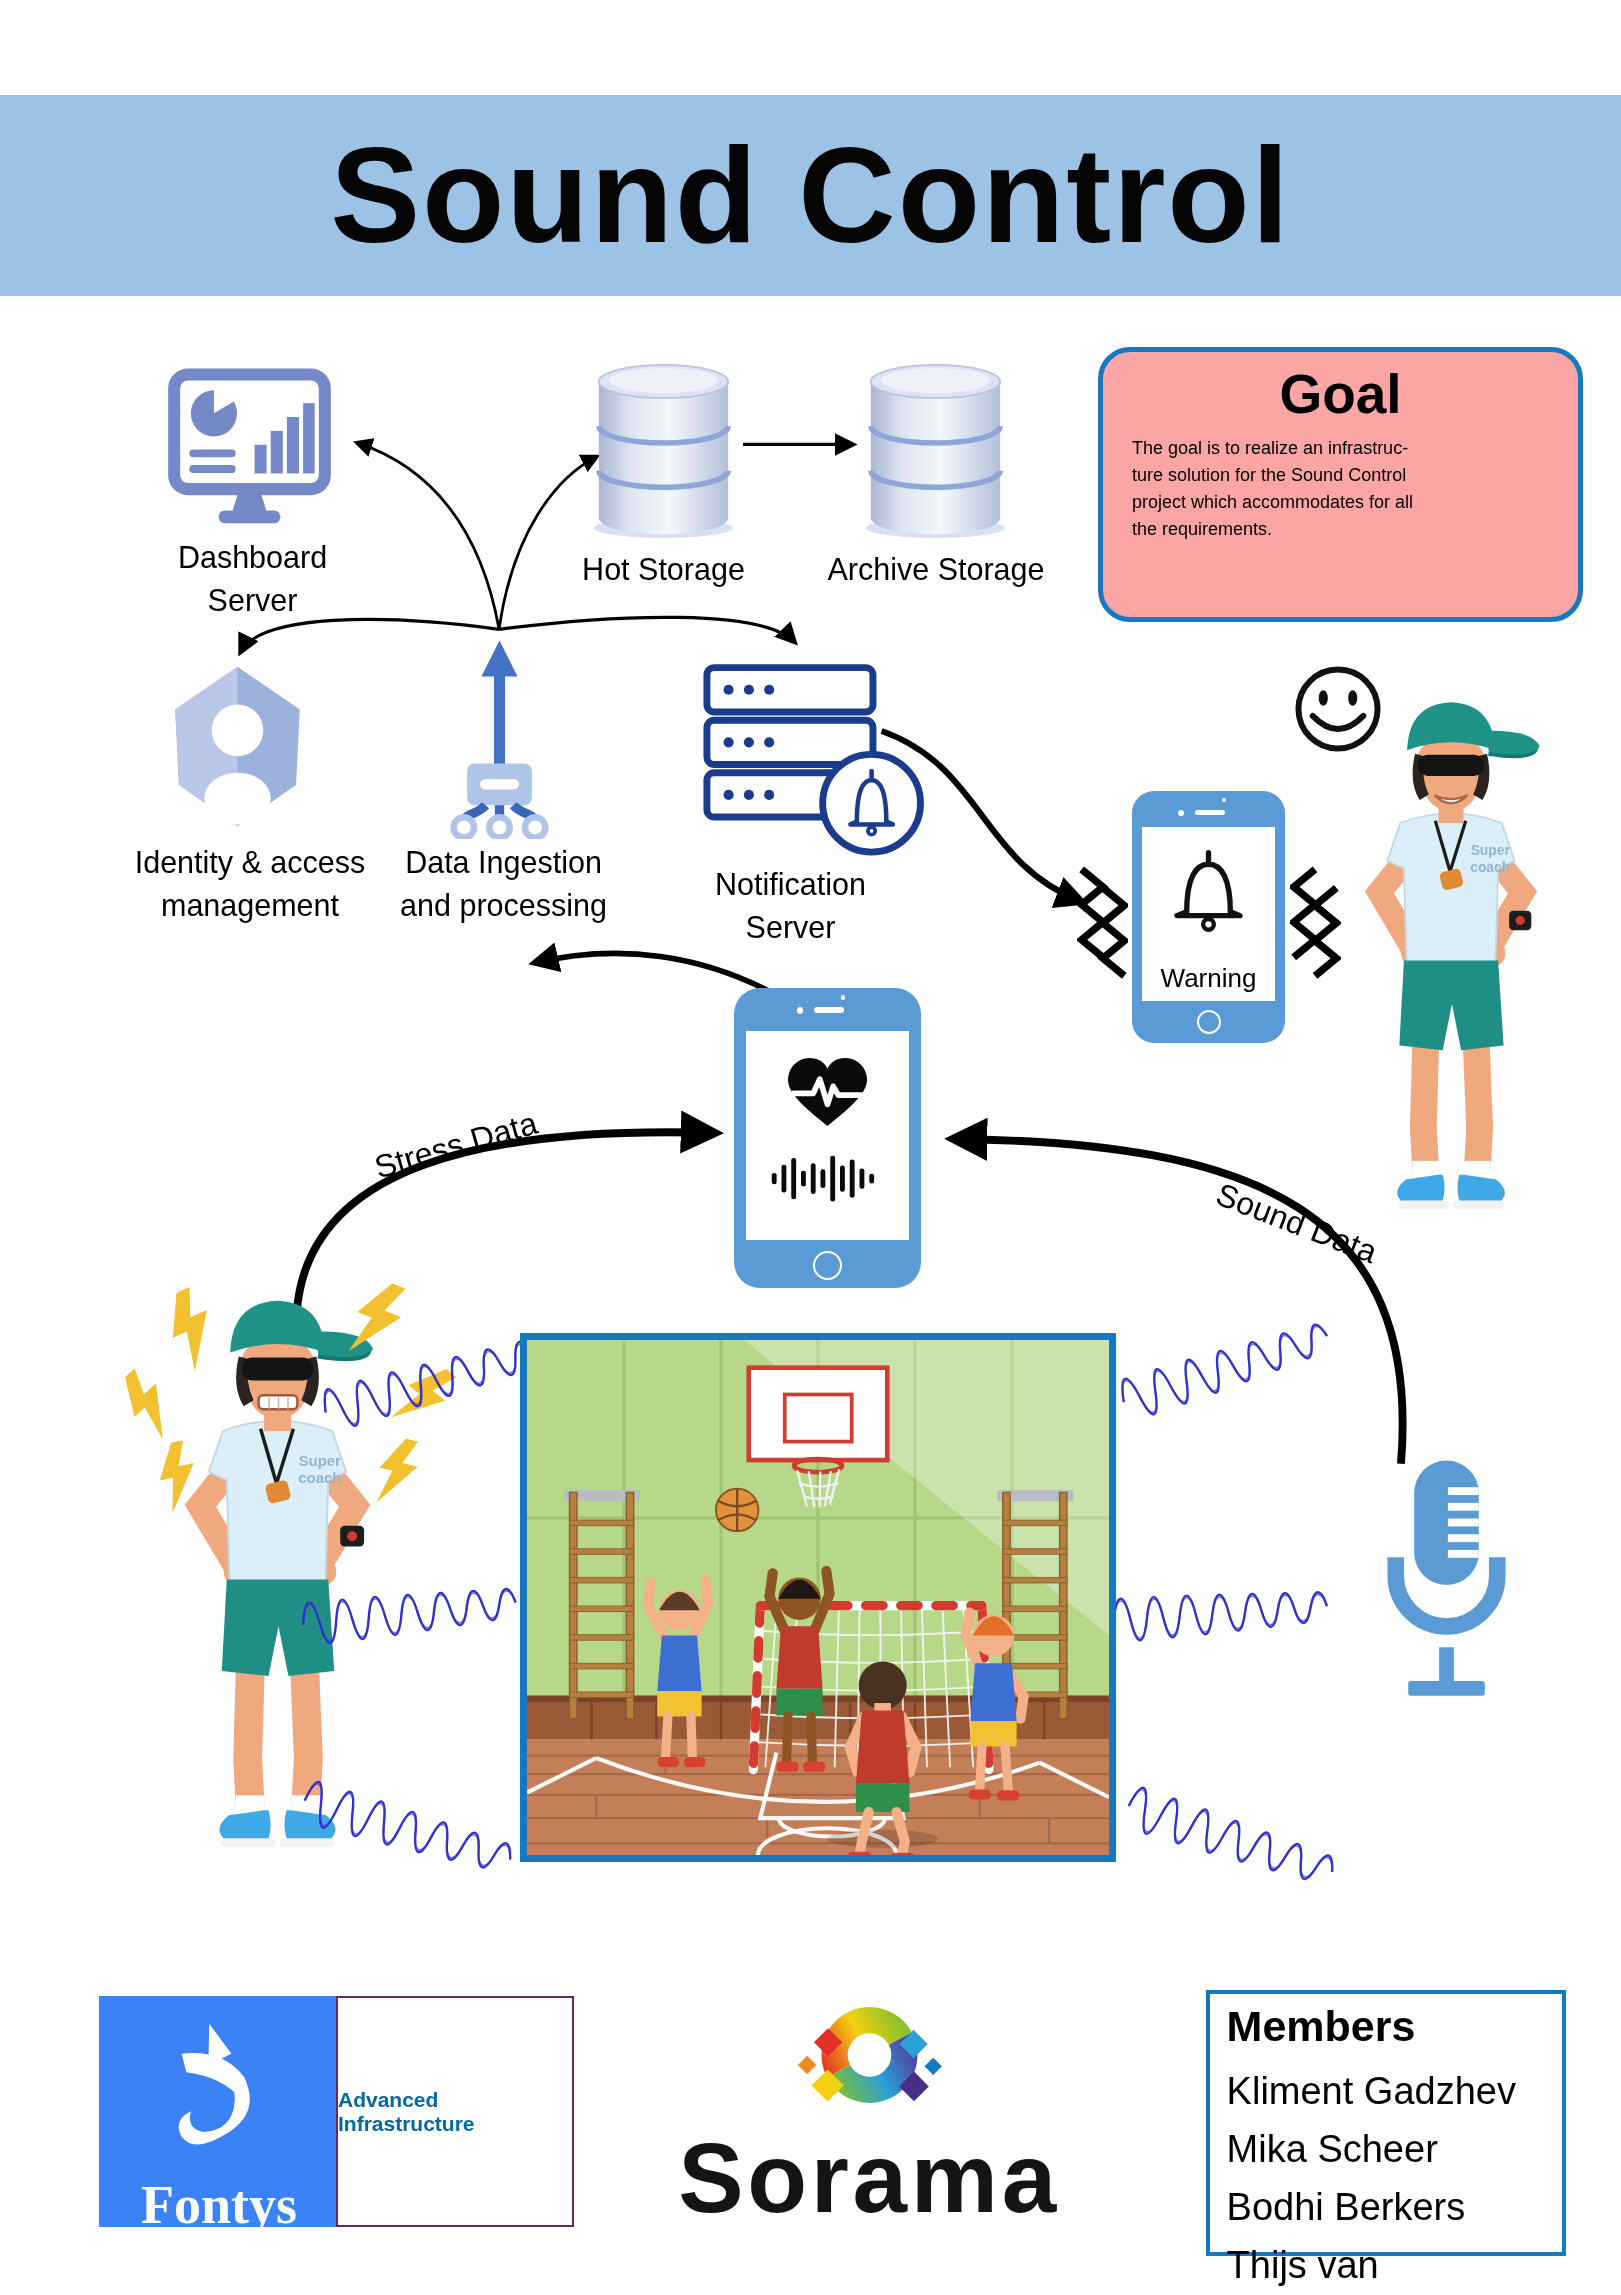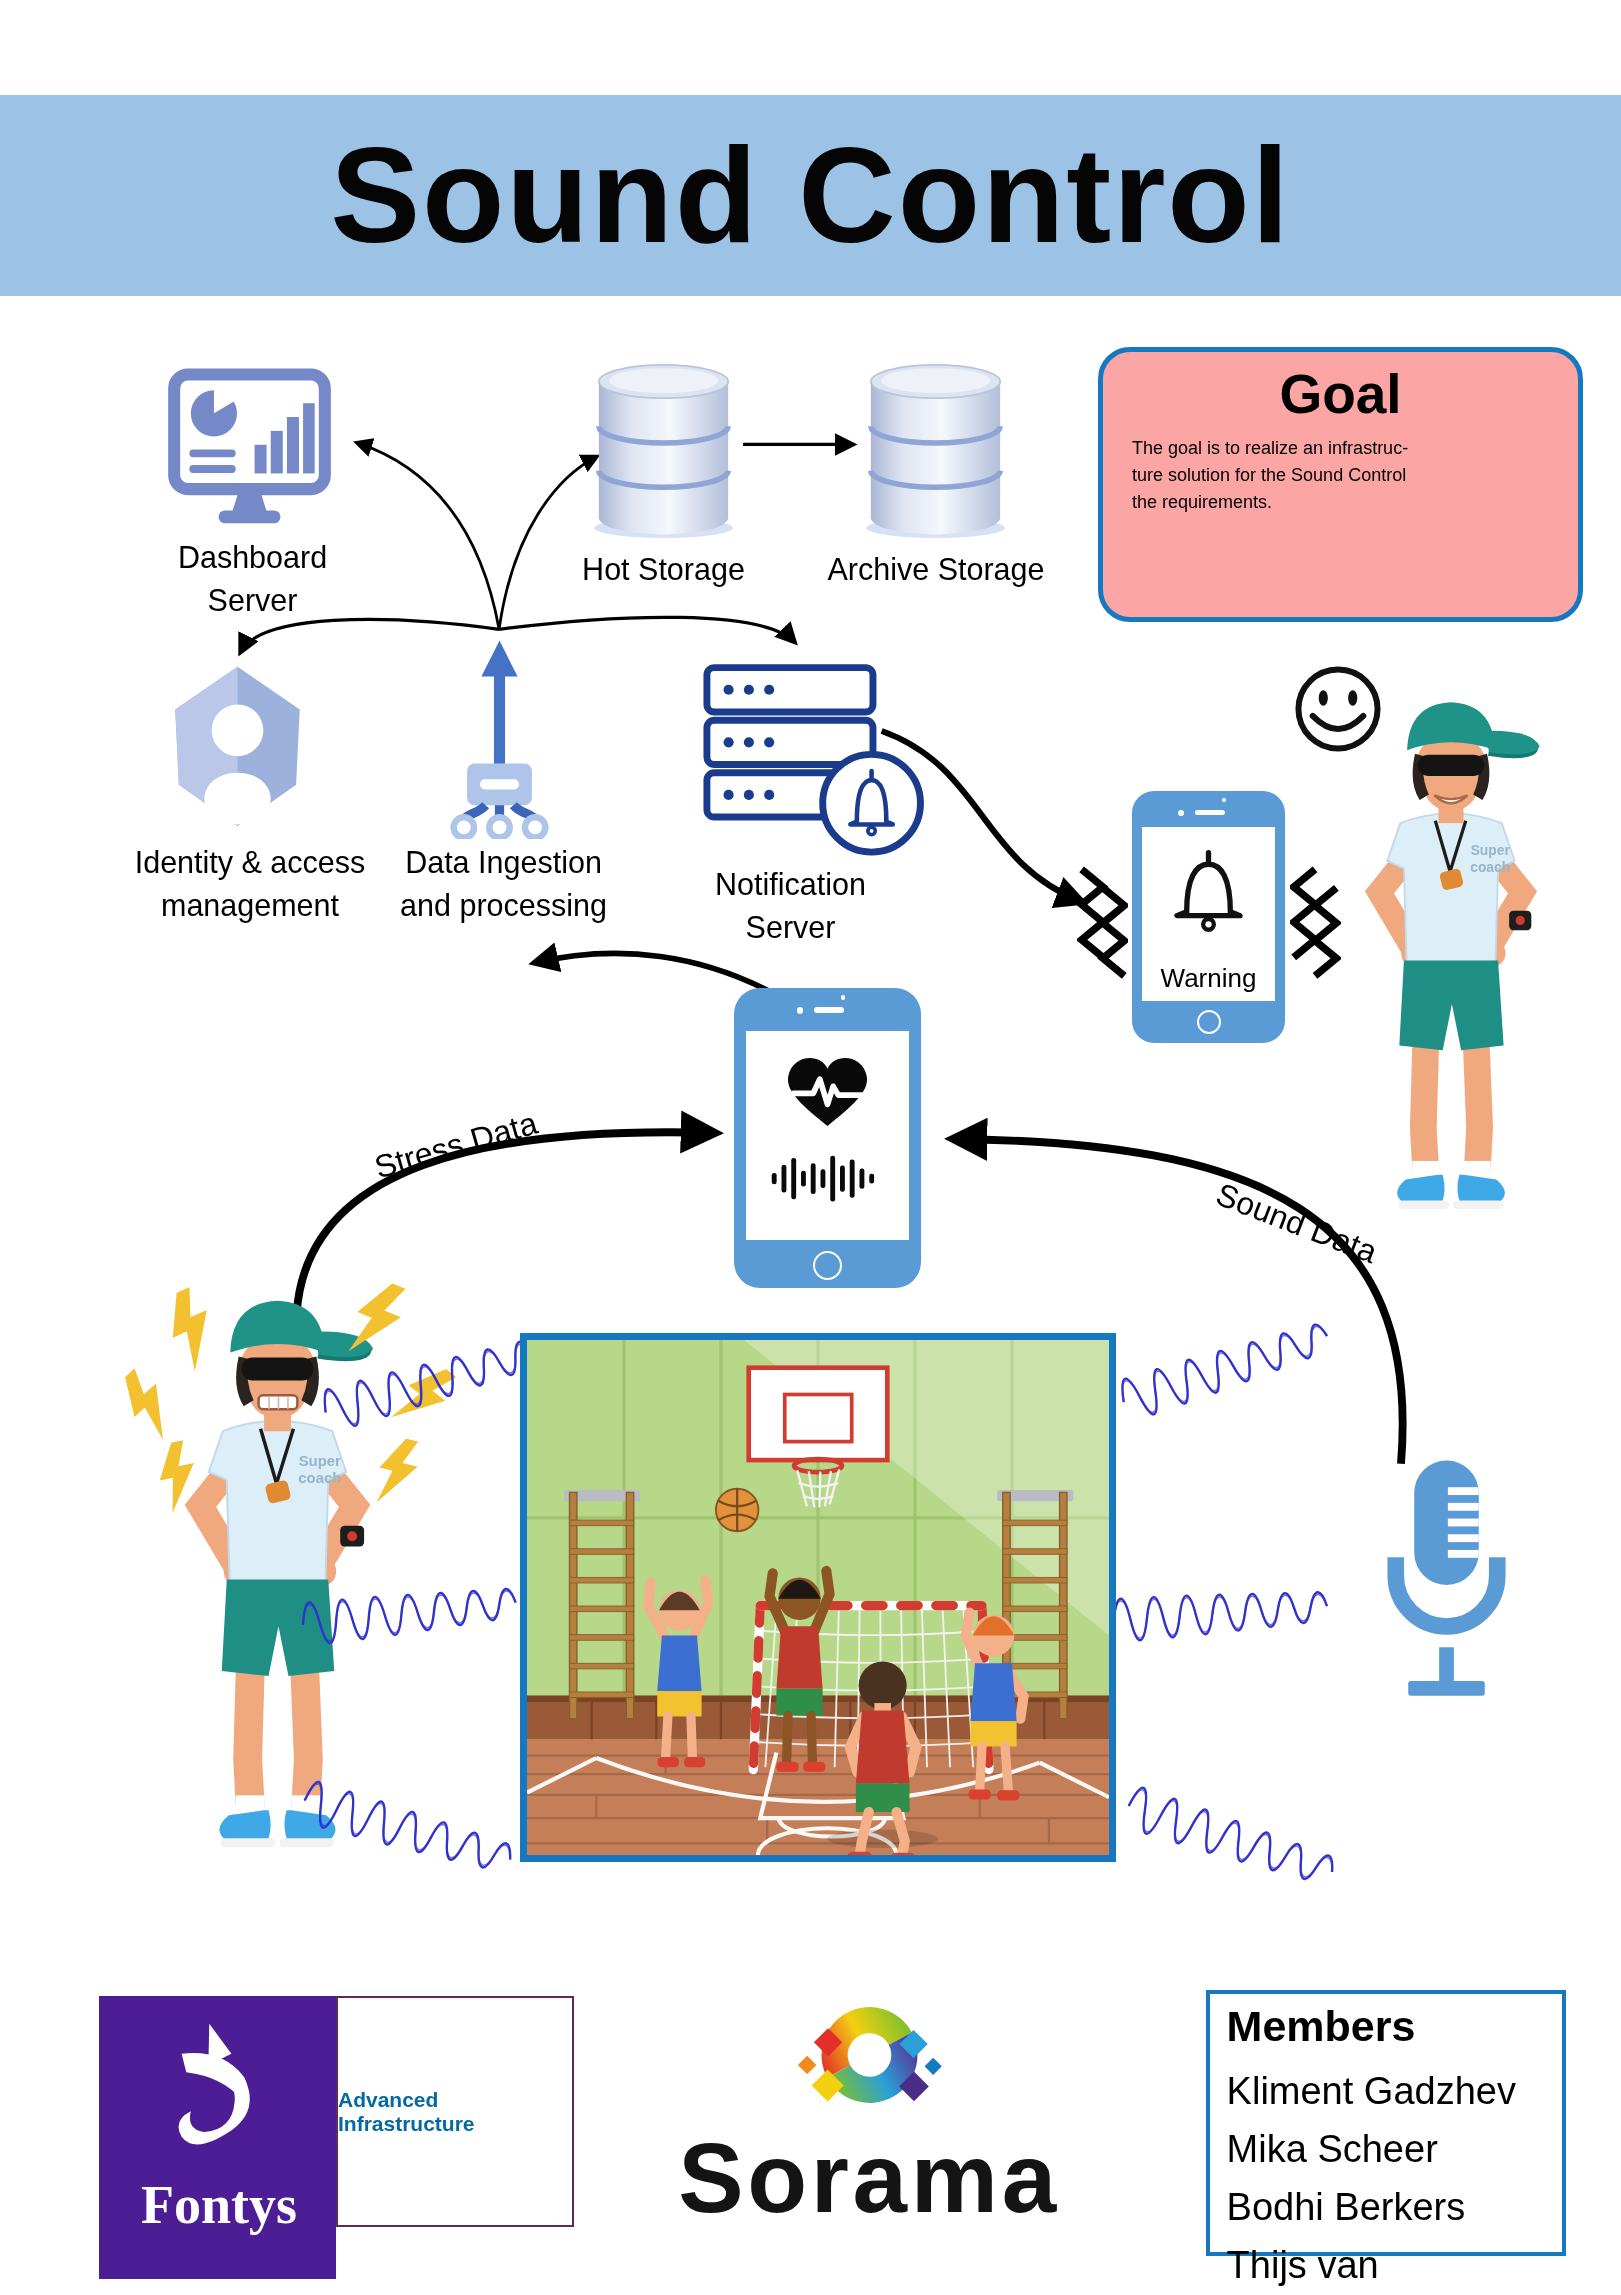--- a/index.html
+++ b/index.html
@@ -73,21 +73,21 @@
   #sq4{left:1116px;top:1299px;transform:rotate(-18deg);}
   #sq5{left:1111px;top:1544px;transform:rotate(-4deg);}
   #sq6{left:1121px;top:1770px;transform:rotate(18deg);}
 
   #gym{left:520px;top:1333px;width:596px;height:529px;border:7.4px solid #1778C2;
        box-sizing:border-box;background:#b7d889;}
   #mic{left:1375px;top:1451px;width:143px;height:268px;}
 
   
   #fontys{left:99px;top:1996px;width:476px;height:231px;}
-  .f-purple{position:absolute;left:0;top:0;width:237px;height:283px;background:#4c1d95;}
+  .f-purple{position:absolute;left:0;top:0;width:237px;height:231px;background:#3b82f6;}
   .f-white{position:absolute;left:237px;top:0;width:238px;height:231px;background:#fff;
            border:2.8px solid #5F2C57;box-sizing:border-box;display:flex;align-items:center;justify-content:center;}
   .f-tag{font-size:21px;font-weight:bold;color:#0369a1;}
   .f-name{position:absolute;left:23px;top:178px;width:194px;text-align:center;
           font-family:"Liberation Serif", serif;font-weight:bold;font-size:54px;color:#fff;}
   .f-icon{position:absolute;left:55px;top:25.4px;width:129px;height:153px;}
 
   #sorama{left:638px;top:1985px;width:462px;text-align:center;}
   #sorama .s-icon{margin:0 auto;}
   .s-name{font-size:98px;font-weight:bold;color:#141414;letter-spacing:3.7px;margin-top:-2.8px;}
@@ -247,20 +247,21 @@
     <ellipse cx="170" cy="55" rx="140" ry="36" fill="#dde4f1" stroke="#b9c4dd" stroke-width="4"></ellipse>
     <ellipse cx="170" cy="53" rx="118" ry="27" fill="#eef1f8"></ellipse>
   </svg>
   <div id="arc-label" class="abs nlabel">Archive Storage</div>
 
   <div id="goal" class="abs">
     <div class="goal-title">Goal</div>
     <div class="goal-text">
       <div>The goal is to realize an infrastruc-</div>
       <div>ture solution for the Sound Control</div>
+      <div>project which accommodates for all</div>
       <div>the requirements.</div>
     </div>
   </div>
 
   <svg id="id-icon" class="abs" viewBox="0 0 310 370">
     <path d="M155,12 L290,105 L282,268 L155,358 L28,268 L20,105 Z" fill="#9db1dd"></path>
     <path d="M155,12 L20,105 L28,268 L155,358 Z" fill="#bac7e8"></path>
     <circle cx="155" cy="150" r="56" fill="#fff"></circle>
     <rect x="83" y="242" width="144" height="112" rx="70" fill="#fff"></rect>
   </svg>

